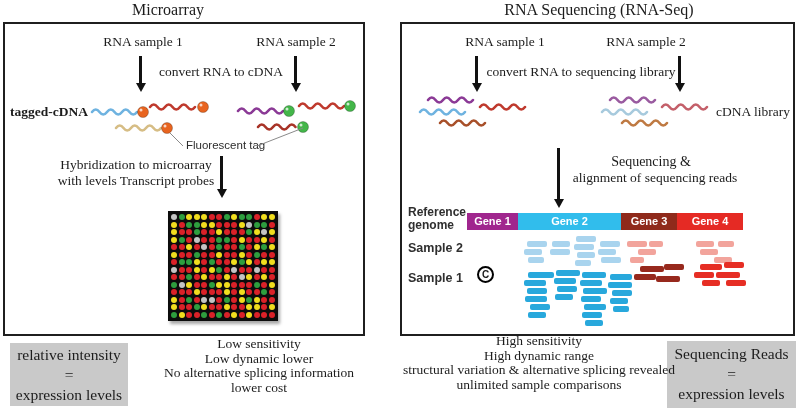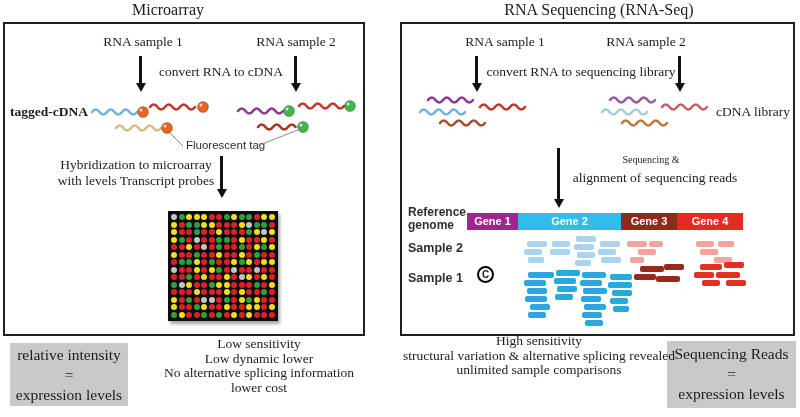--- a/index.html
+++ b/index.html
@@ -272,21 +272,21 @@
       <div class="ma-dot" style="background: rgb(240, 221, 30);"></div>
       <div class="ma-dot" style="background: rgb(218, 33, 40);"></div>
       <div class="ma-dot" style="background: rgb(218, 33, 40);"></div>
       <div class="ma-dot" style="background: rgb(218, 33, 40);"></div>
     </div>
 
   <div class="t ctr sample-lbl" style="left:505px;top:34px;">RNA sample 1</div>
   <div class="t ctr sample-lbl" style="left:646px;top:34px;">RNA sample 2</div>
   <div class="t ctr convert-lbl" style="left:581px;top:64px;">convert RNA to sequencing library</div>
   <div class="t ctr" style="left:753px;top:104px;font-size:13.5px;">cDNA library</div>
-  <div class="t ctr" style="left:651px;top:154px;font-size:10px;font-family:Liberation Serif, serif;">Sequencing &amp;</div>
+  <div class="t ctr" style="left:651px;top:154px;font-size:14px;font-family:Liberation Serif, serif;">Sequencing &amp;</div>
   <div class="t ctr" style="left:655px;top:170px;font-size:13.5px;">alignment of sequencing reads</div>
   <div class="t sans" id="ref-genome">
     <div>Reference</div>
     <div>genome</div>
   </div>
   <div id="gene-bar">
       <div class="gene-seg" style="width: 51px; background: rgb(160, 38, 142);">Gene 1</div>
       <div class="gene-seg" style="width: 103px; background: rgb(49, 189, 236);">Gene 2</div>
       <div class="gene-seg" style="width: 56px; background: rgb(143, 42, 27);">Gene 3</div>
       <div class="gene-seg" style="width: 66px; background: rgb(229, 42, 36);">Gene 4</div>
@@ -362,20 +362,21 @@
   </div>
 
   <div class="notes" style="left:139px;top:337px;width:240px;">
     <div>Low sensitivity</div>
     <div>Low dynamic lower</div>
     <div>No alternative splicing information</div>
     <div>lower cost</div>
   </div>
   <div class="notes" style="left:398px;top:334px;width:282px;">
     <div>High sensitivity</div>
+    <div>High dynamic range</div>
     <div>structural variation &amp; alternative splicing revealed</div>
     <div>unlimited sample comparisons</div>
   </div>
 
   <svg id="art" width="800" height="417" viewBox="0 0 800 417">
       <path d="M 92 112 q 3.75 -5 7.5 0 t 7.5 0 t 7.5 0 t 7.5 0 t 7.5 0 t 7.5 0" fill="none" stroke="#6fb3e0" stroke-width="2.6" stroke-linecap="round"></path>
       <circle cx="143" cy="112" r="5.5" fill="#e8641f" stroke="rgba(0,0,0,0.3)" stroke-width="0.8"></circle>
       <circle cx="141" cy="110" r="1.5" fill="rgba(255,255,255,0.75)"></circle>
       <path d="M 150 107 q 3.75 -5 7.5 0 t 7.5 0 t 7.5 0 t 7.5 0 t 7.5 0 t 7.5 0" fill="none" stroke="#bf3a2e" stroke-width="2.6" stroke-linecap="round"></path>
       <circle cx="203" cy="107" r="5.5" fill="#e8641f" stroke="rgba(0,0,0,0.3)" stroke-width="0.8"></circle>

